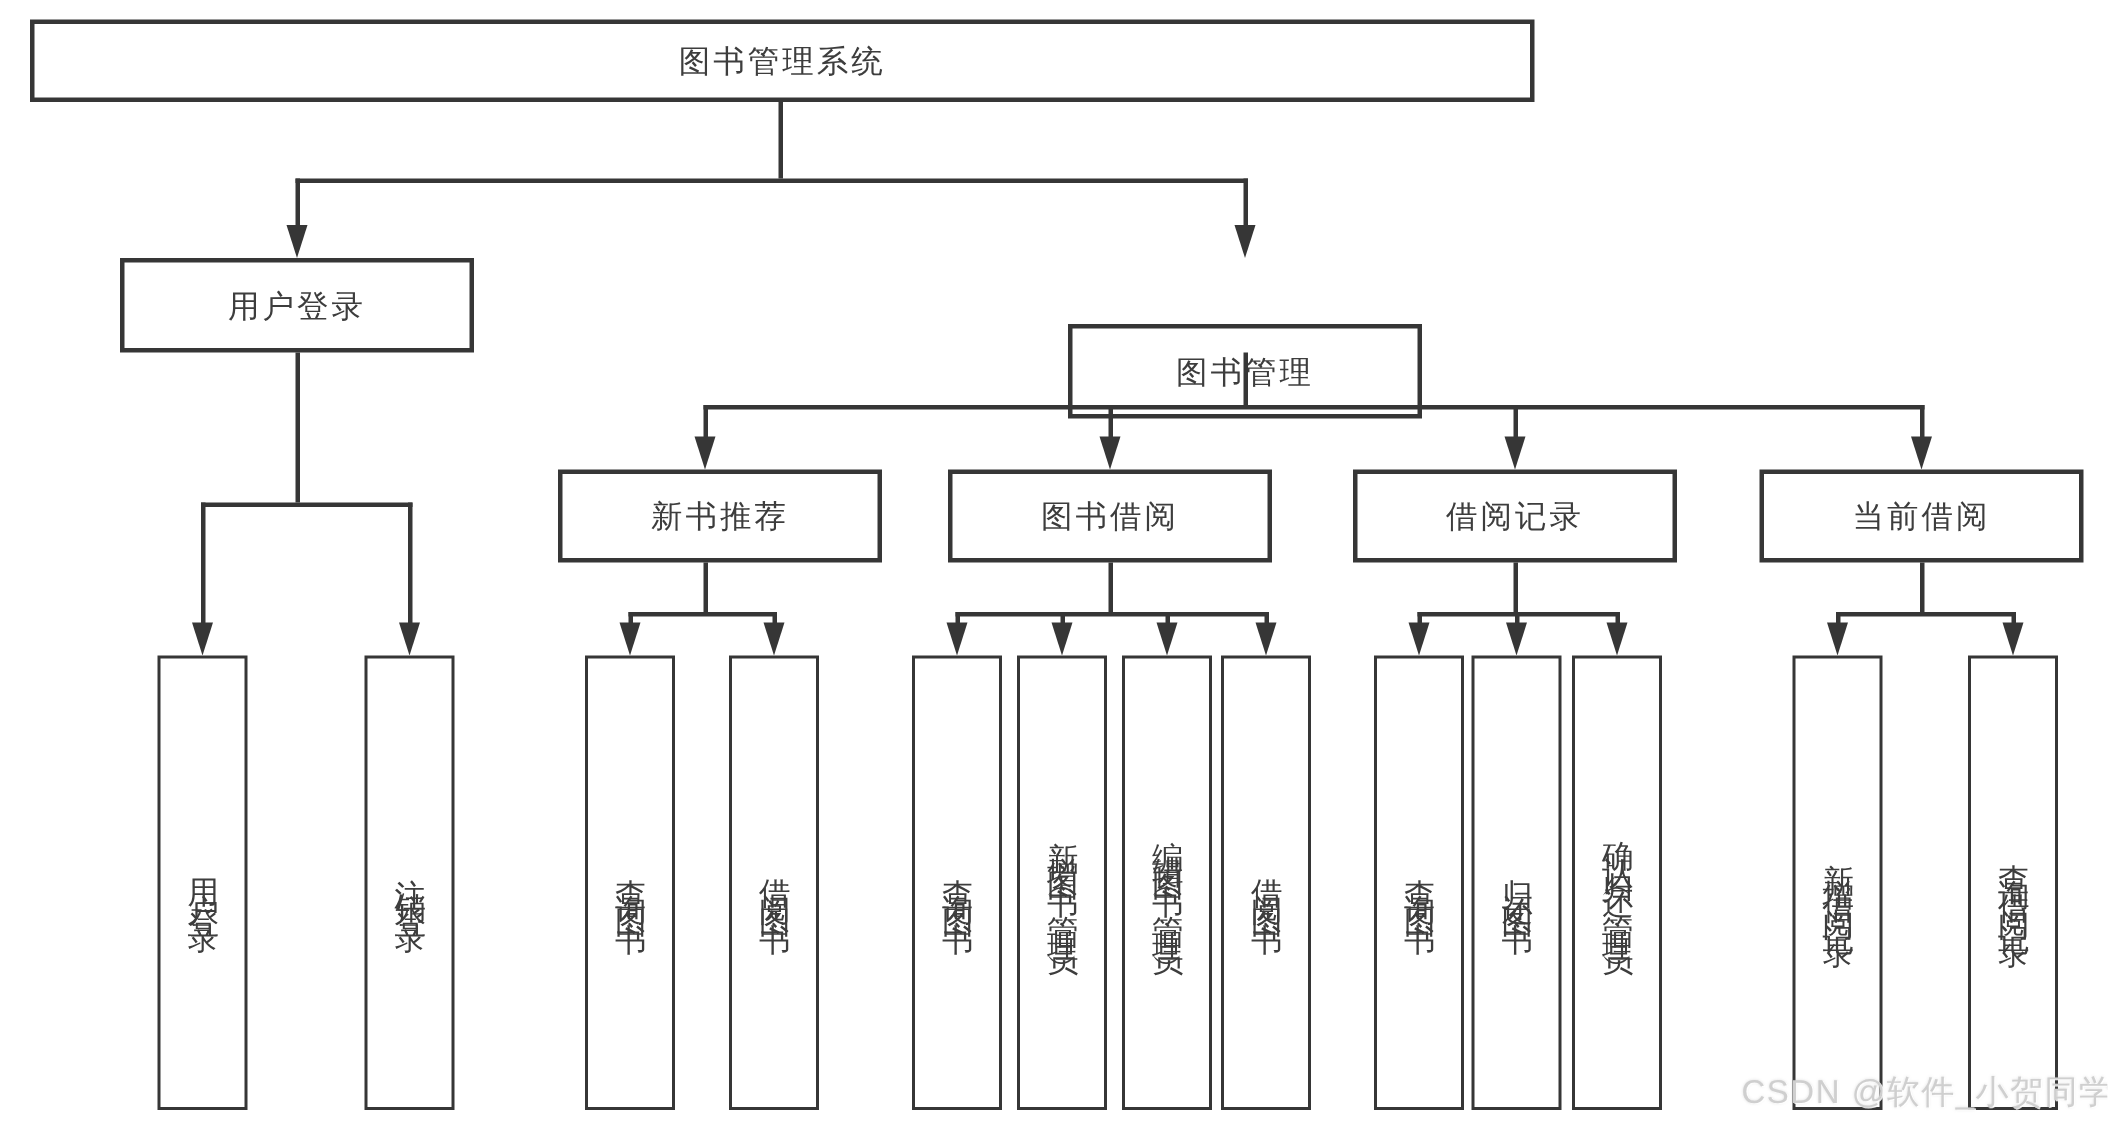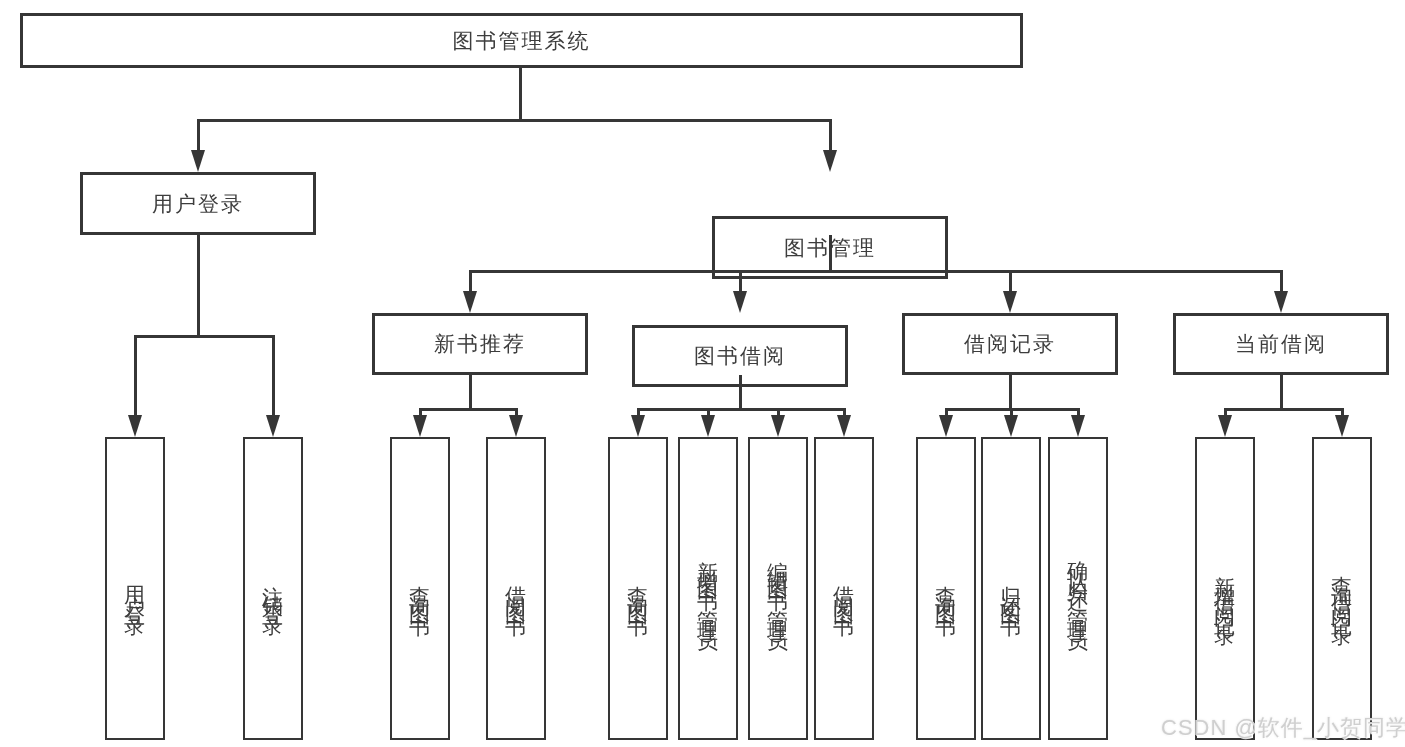--- a/index.html
+++ b/index.html
@@ -73,21 +73,21 @@
   <div class="vline" style="left:1009px;top:270px;height:24px;"></div>
   <div class="vline" style="left:1280px;top:270px;height:24px;"></div>
   <div class="arrow" style="left:463px;top:291px;"></div>
   <div class="arrow" style="left:733px;top:291px;"></div>
   <div class="arrow" style="left:1003px;top:291px;"></div>
   <div class="arrow" style="left:1274px;top:291px;"></div>
 
   <div class="node" style="left:372px;top:313px;width:216px;height:62px;justify-content:center;">
     <span>新书推荐</span>
   </div>
-  <div class="node" style="left:632px;top:325px;width:216px;height:62px;">
+  <div class="node" style="left:632px;top:313px;width:216px;height:62px;">
     <span>图书借阅</span>
   </div>
   <div class="node" style="left:902px;top:313px;width:216px;height:62px;">
     <span>借阅记录</span>
   </div>
   <div class="node" style="left:1173px;top:313px;width:216px;height:62px;">
     <span>当前借阅</span>
   </div>
 
   <div class="vline" style="left:469px;top:375px;height:33px;"></div>

